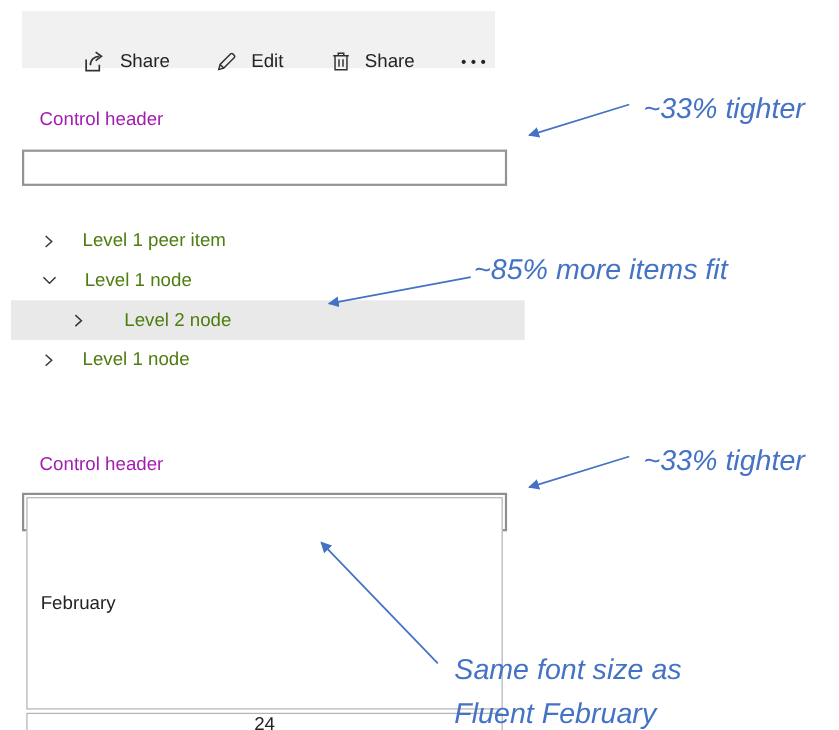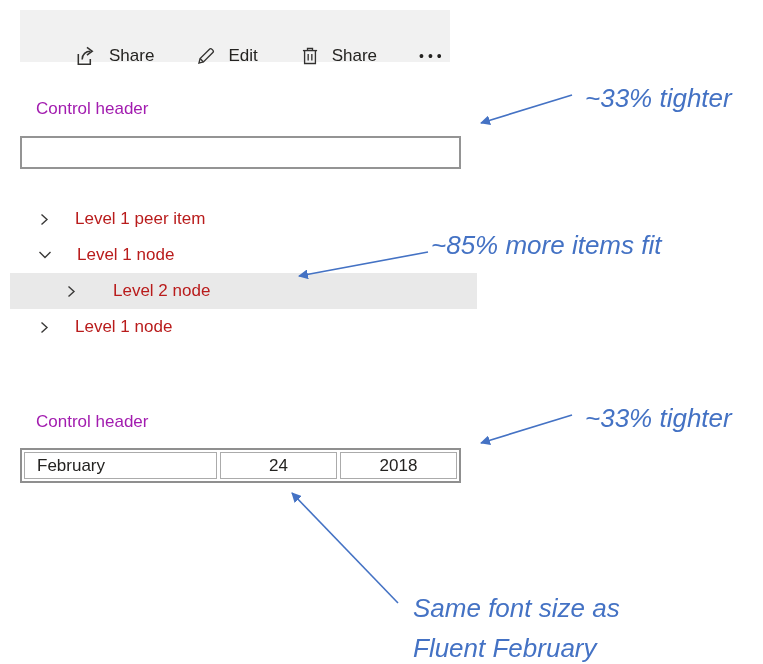--- a/index.html
+++ b/index.html
@@ -30,35 +30,35 @@
   .text-input {
     position:absolute; left:20px; top:136px; width:441px; height:33px;
     border:2px solid #949494; background:#ffffff; box-sizing:border-box;
     font-family:inherit; font-size:17px; padding:0 8px; outline:none;
   }
 
   
   .tree { position:absolute; left:10px; top:201px; width:467px; }
   .tree-row {
     height:36px; display:flex; align-items:center;
-    font-size:17px; color:#b91c1c; cursor:pointer;
+    font-size:17px; color:#4d7c0f; cursor:pointer;
   }
   .tree-row .chev { display:flex; align-items:center; }
   .tree-row .chev svg { display:block; }
   .r1, .r2, .r5 { padding-left:28px; }
   .r1 .tree-label, .r2 .tree-label, .r5 .tree-label { margin-left:25px; }
   .r3 { padding-left:85px; }
   .r4 { padding-left:55px; background:#e9e9e9; }
   .r4 .tree-label { margin-left:36px; }
 
   
   .date-picker {
     position:absolute; left:20px; top:448px; width:441px; height:35px;
     border:2px solid #8f8f8f; box-sizing:border-box; background:#ffffff;
-    display:flex; gap:3px; padding:2px;
+    display:flex; gap:3px; padding:2px;flex-direction:column;
   }
   .dp-cell {
     border:1px solid #ababab; box-sizing:border-box; background:#ffffff;
     display:flex; align-items:center; font-size:17px; color:#242321; cursor:pointer;
   }
   .dp-month { flex:0 0 193px; padding-left:12px; }
   .dp-day   { flex:1; justify-content:center; }
   .dp-year  { flex:1; justify-content:center; }
 
   

